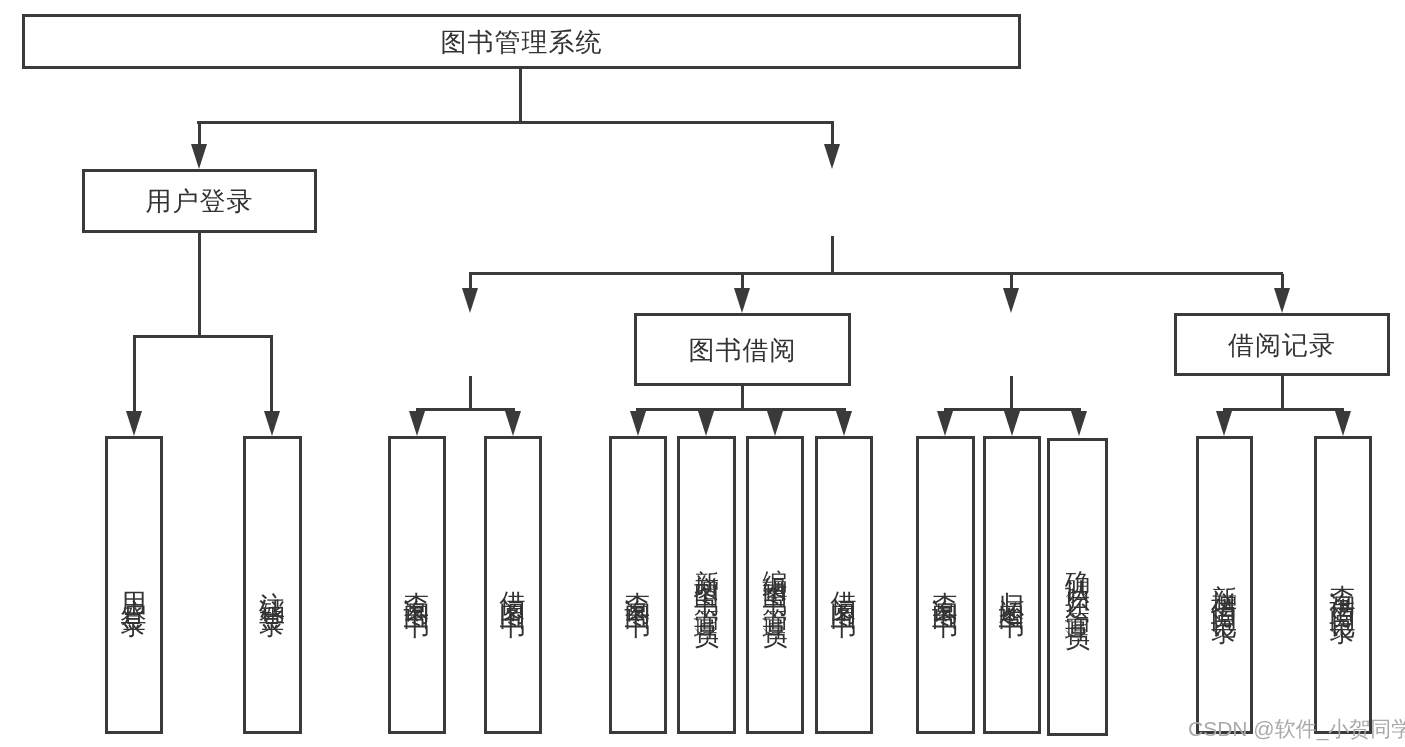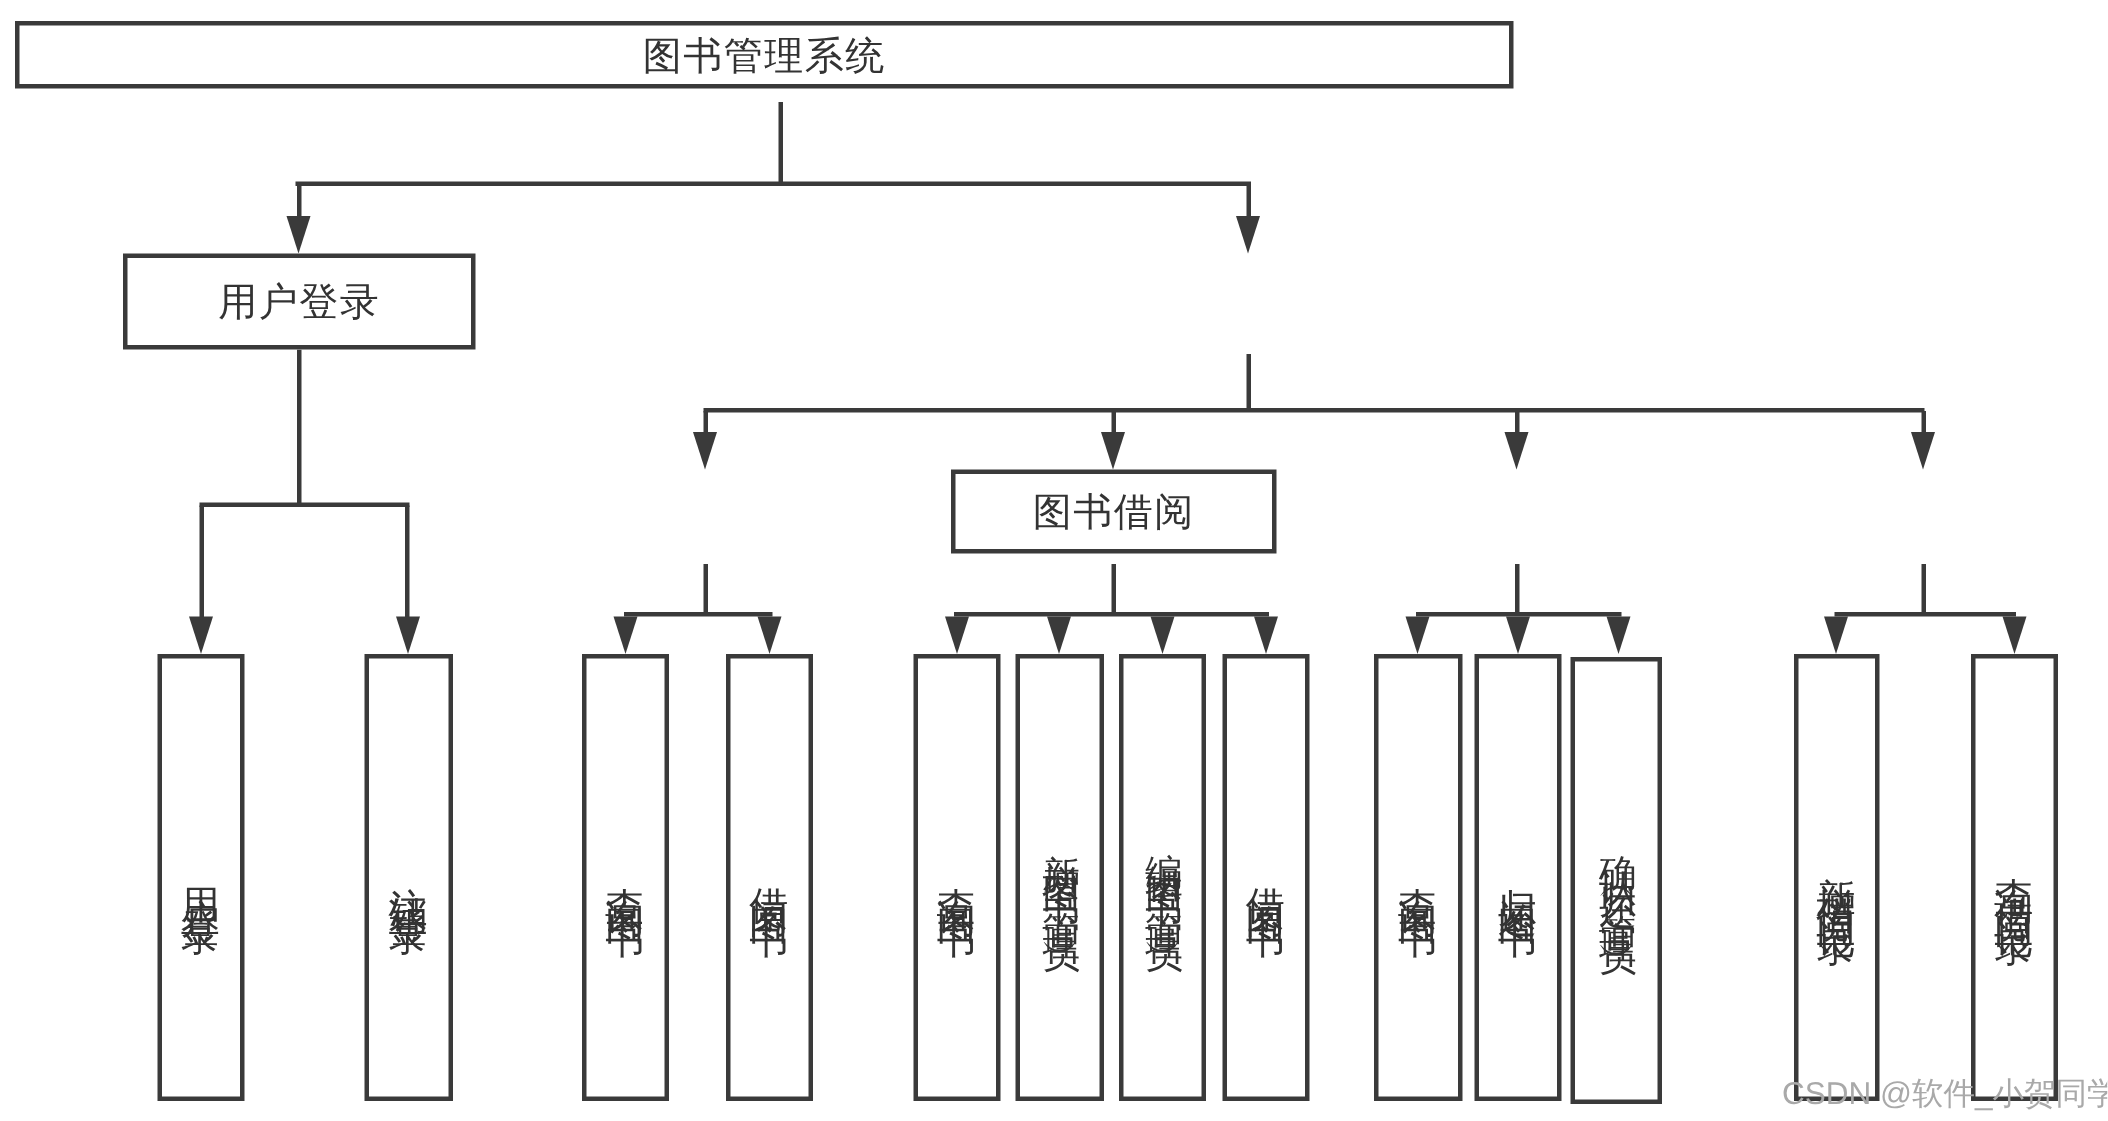--- a/index.html
+++ b/index.html
@@ -109,25 +109,26 @@
   <div class="c-h" style="left:944px;top:408px;width:137px"></div>
   <div class="c-arrow" style="left:937px;top:411px"></div>
   <div class="c-arrow" style="left:1004px;top:411px"></div>
   <div class="c-arrow" style="left:1071px;top:411px"></div>
 
   <div class="c-v" style="left:1281px;top:376px;height:34px"></div>
   <div class="c-h" style="left:1223px;top:408px;width:121px"></div>
   <div class="c-arrow" style="left:1216px;top:411px"></div>
   <div class="c-arrow" style="left:1335px;top:411px"></div>
 
-  <div class="box" style="left:10px;top:14px;width:999px;height:45px">图书管理系统</div>
+  <div class="box" style="left:22px;top:14px;width:999px;height:55px">图书管理系统</div>
 
   <div class="box" style="left:82px;top:169px;width:235px;height:64px">用户登录</div>
 
-  <div class="box" style="left:634px;top:313px;width:217px;height:56px">图书借阅</div>
+  <div class="box" style="left:634px;top:313px;width:217px;height:73px">图书借阅</div>
+  <div class="box" style="left:1174px;top:313px;width:216px;height:63px">借阅记录</div>
 
   <div class="box vbox" style="left:105px;top:436px;width:58px;height:298px">
     <span>用户登录</span>
   </div>
   <div class="box vbox" style="left:243px;top:436px;width:59px;height:298px">
     <span>注销登录</span>
   </div>
 
   <div class="box vbox" style="left:388px;top:436px;width:58px;height:298px">
     <span>查询图书</span>

